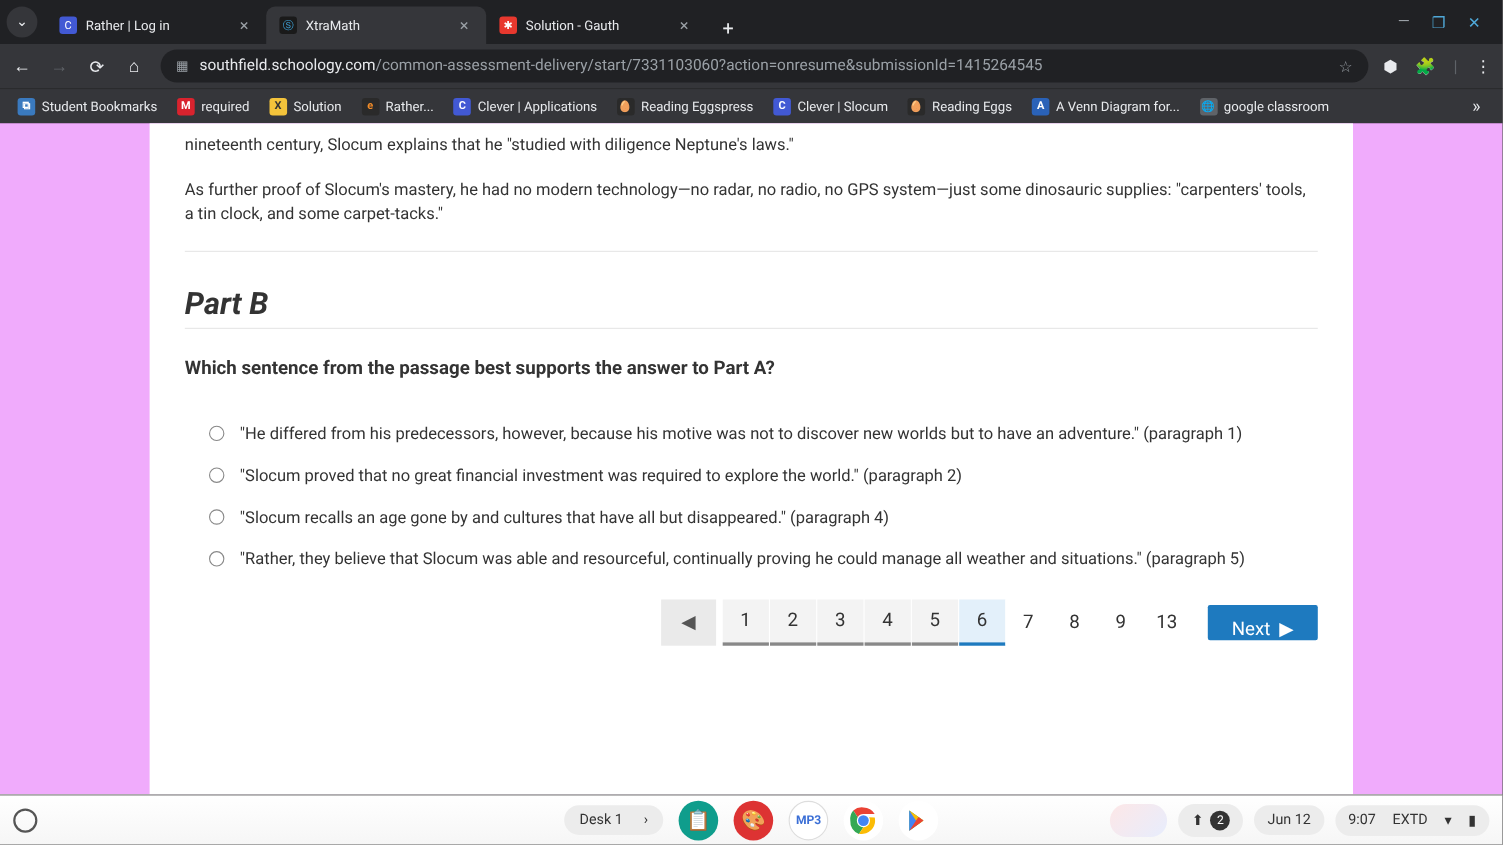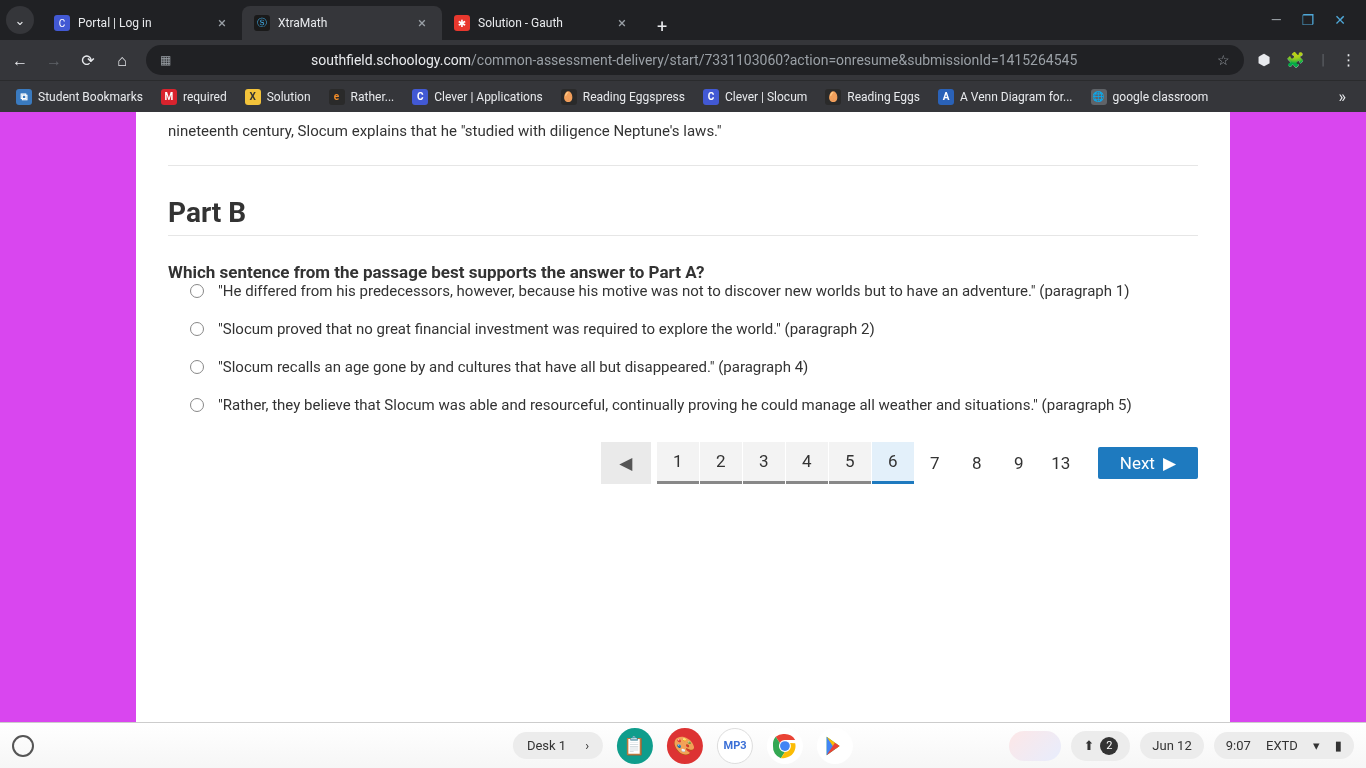--- a/index.html
+++ b/index.html
@@ -16,46 +16,46 @@
 .tab .close { width: 16px; height: 16px; margin-left: 6px; color: #9aa0a6; font-size: 15px; display: flex; align-items: center; justify-content: center; }
 .new-tab { width: 28px; height: 28px; color: #e8eaed; display: flex; align-items: center; justify-content: center; font-size: 18px; margin-left: 6px; }
 .win-controls { margin-left: auto; display: flex; gap: 20px; padding-right: 14px; color: #9aa0a6; }
 .win-controls span { font-size: 14px; }
 
 .toolbar { background: #35363a; height: 40px; display: flex; align-items: center; padding: 0 10px; gap: 14px; }
 .nav-btn { color: #e8eaed; font-size: 16px; width: 20px; text-align: center; }
 .nav-btn.disabled { color: #5f6368; }
 .url-bar { flex: 1; background: #202124; border-radius: 20px; height: 30px; display: flex; align-items: center; padding: 0 14px; color: #9aa0a6; font-size: 14px; gap: 10px; }
 .url-bar .site-icon { font-size: 12px; }
-.url-bar .url-text { flex: 1; white-space: nowrap; overflow: hidden; text-align: center; }
+.url-bar .url-text { flex: 1; white-space: nowrap; overflow: hidden; }
 .url-bar .url-host { color: #e8eaed; }
 .url-actions { display: flex; gap: 16px; align-items: center; color: #e8eaed; font-size: 15px; }
 
 .bookmarks-bar { background: #35363a; height: 32px; display: flex; align-items: center; padding: 0 10px; gap: 6px; border-top: 1px solid #2a2b2d; }
 .bookmark { display: flex; align-items: center; gap: 6px; color: #e8eaed; font-size: 12px; padding: 4px 6px; border-radius: 4px; white-space: nowrap; }
 .bookmark .bicon { width: 16px; height: 16px; border-radius: 3px; display: flex; align-items: center; justify-content: center; font-size: 10px; font-weight: bold; flex-shrink: 0; }
 .bookmarks-overflow { margin-left: auto; color: #e8eaed; font-size: 16px; padding: 0 10px; }
 
 
-.page-wrap { background: #d946ef; position: absolute; top: 112px; left: 0; right: 0; bottom: 46px; overflow: hidden; }
+.page-wrap { background: #f0abfc; position: absolute; top: 112px; left: 0; right: 0; bottom: 46px; overflow: hidden; }
 .content-card { background: #fff; width: 1094px; margin: 0 auto; padding: 0 32px 40px; height: 100%; color: #333; }
 .passage p { font-size: 15px; line-height: 1.5; margin-bottom: 18px; color: #333; }
 .passage { padding-top: 8px; border-bottom: 1px solid #e6e6e6; padding-bottom: 4px; margin: 0 0 30px 0; }
-.partb { font-size: 28px; font-weight: 700; color: #333; border-bottom: 1px solid #e6e6e6; padding-bottom: 6px; margin-bottom: 26px; }
-.question { font-size: 17px; font-weight: 700; color: #333; }
+.partb { font-size: 28px; font-weight: 700; color: #333; border-bottom: 1px solid #e6e6e6; padding-bottom: 6px; margin-bottom: 26px; font-style: italic; }
+.question { font-size: 17px; font-weight: 700; color: #333; margin-bottom: 40px; }
 .options { padding-left: 22px; }
 .option { display: flex; align-items: flex-start; gap: 14px; margin-bottom: 20px; font-size: 15px; color: #333; }
 .radio { width: 14px; height: 14px; border: 1.5px solid #888; border-radius: 50%; flex-shrink: 0; margin-top: 2px; }
 
 .pager { display: flex; justify-content: flex-end; align-items: center; margin-top: 28px; gap: 0; }
 .pg { width: 42px; height: 42px; display: flex; align-items: center; justify-content: center; font-size: 17px; color: #333; background: #fff; }
 .pg.boxed { background: #f3f3f3; border-bottom: 3px solid #888; margin-right: 1px; }
 .pg.current { background: #e3f0fa; border-bottom: 3px solid #1e7abf; color: #333; }
 .pg.prev { background: #eaeaea; width: 50px; margin-right: 6px; color: #555; }
-.next-btn { background: #1e7abf; color: #fff; height: 32px; padding: 0 22px; display: flex; align-items: center; gap: 8px; font-size: 17px; margin-left: 16px; border-radius: 2px; }
+.next-btn { background: #1e7abf; color: #fff; height: 32px; padding: 0 22px; display: flex; align-items: flex-end; gap: 8px; font-size: 17px; margin-left: 16px; border-radius: 2px; }
 
 
 .taskbar { position: absolute; bottom: 0; left: 0; right: 0; height: 46px; background: linear-gradient(#fff,#f6f6f6); border-top: 1px solid #ccc; display: flex; align-items: center; padding: 0 12px; }
 .launcher { width: 22px; height: 22px; border: 2px solid #555; border-radius: 50%; }
 .shelf-center { position: absolute; left: 50%; transform: translateX(-50%); display: flex; align-items: center; gap: 14px; }
 .desk-pill { background: #ececec; border-radius: 18px; padding: 6px 14px; display: flex; align-items: center; gap: 19px; font-size: 13px; color: #333; }
 .shelf-icon { width: 36px; height: 36px; border-radius: 50%; display: flex; align-items: center; justify-content: center; font-size: 18px; color: #fff; }
 .tray { margin-left: auto; display: flex; align-items: center; gap: 10px; }
 .tray-pill { background: #ececec; border-radius: 18px; padding: 6px 12px; font-size: 13px; color: #333; display: flex; align-items: center; gap: 6px; }
 .tray-badge { background: #333; color: #fff; width: 18px; height: 18px; border-radius: 50%; display: inline-flex; align-items: center; justify-content: center; font-size: 11px; }
@@ -63,21 +63,21 @@
 </head>
 <body>
 
 <div class="browser-top">
   <div class="tab-dropdown">
     <span>⌄</span>
   </div>
   <div class="tabs">
     <div class="tab">
       <div class="favicon" style="background:#4259d4;color:#fff">C</div>
-      <span class="title">Portal | Log in</span>
+      <span class="title">Rather | Log in</span>
       <span class="close">×</span>
     </div>
     <div class="tab active">
       <div class="favicon" style="background:#1a1a1a;color:#3fa7e0">Ⓢ</div>
       <span class="title">XtraMath</span>
       <span class="close">×</span>
     </div>
     <div class="tab">
       <div class="favicon" style="background:#e8382e;color:#fff">✱</div>
       <span class="title">Solution - Gauth</span>
@@ -151,20 +151,21 @@
       <div class="bicon" style="background:#5f6368;color:#fff">🌐</div>
       <span>google classroom</span>
     </div>
   <div class="bookmarks-overflow">»</div>
 </div>
 
 <div class="page-wrap">
   <div class="content-card">
     <div class="passage">
       <p>nineteenth century, Slocum explains that he "studied with diligence Neptune's laws."</p>
+      <p>As further proof of Slocum's mastery, he had no modern technology—no radar, no radio, no GPS system—just some dinosauric supplies: "carpenters' tools, a tin clock, and some carpet-tacks."</p>
     </div>
     <h2 class="partb">Part B</h2>
     <div class="question">Which sentence from the passage best supports the answer to Part A?</div>
     <div class="options">
       <div class="option">
           <div class="radio"></div>
           <span>"He differed from his predecessors, however, because his motive was not to discover new worlds but to have an adventure." (paragraph 1)</span>
         </div>
       <div class="option">
           <div class="radio"></div>

